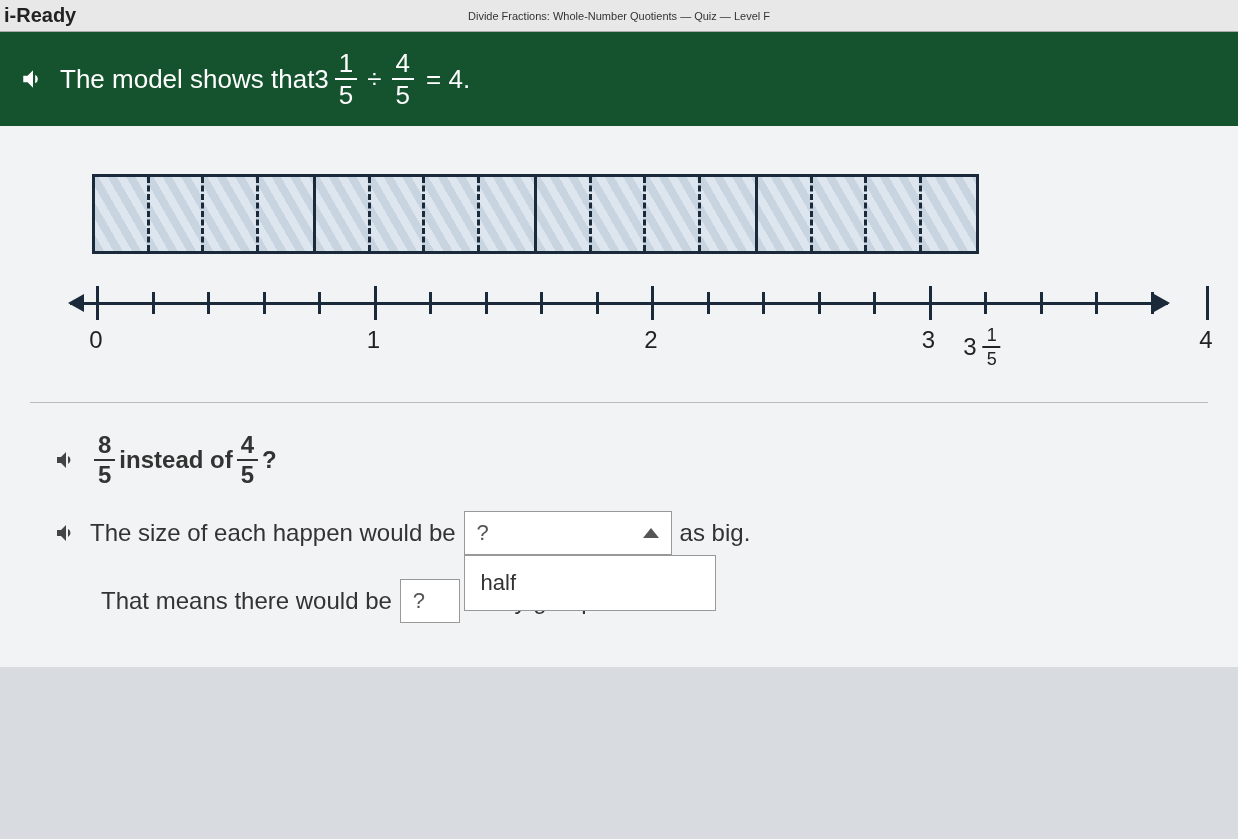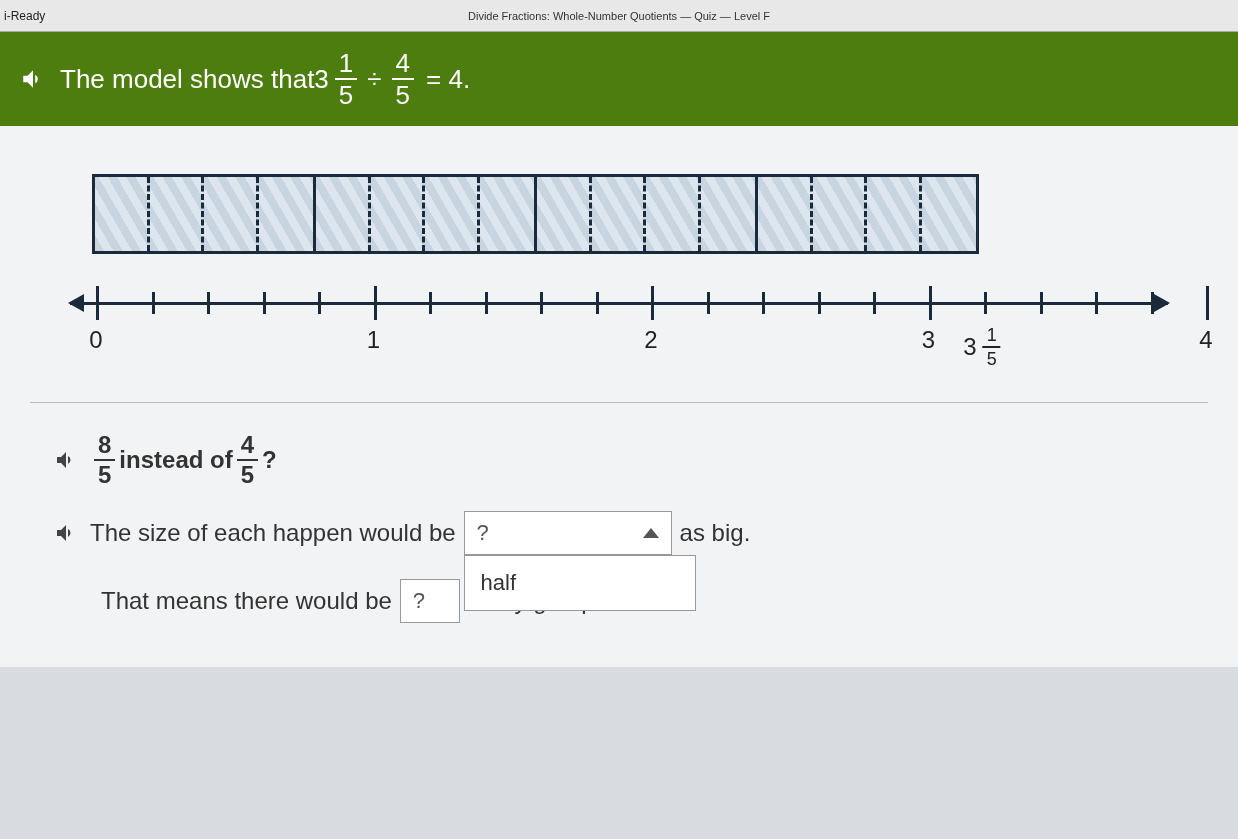--- a/index.html
+++ b/index.html
@@ -12,34 +12,34 @@
     }
     .header-bar {
       background: #e8e8e8;
       height: 32px;
       display: flex;
       align-items: center;
       border-bottom: 1px solid #aaa;
       position: relative;
     }
     .brand {
-      font-weight: normal;
-      font-size: 12px;
+      font-weight: bold;
+      font-size: 20px;
       color: #222;
       padding-left: 4px;
     }
     .breadcrumb {
       position: absolute;
       left: 50%;
       transform: translateX(-50%);
       font-size: 11px;
       color: #333;
     }
     .teal-banner {
-      background: #4d7c0f;
+      background: #14532d;
       color: #fff;
       padding: 18px 20px;
       display: flex;
       align-items: center;
       font-size: 26px;
     }
     .speaker-icon {
       width: 26px;
       height: 26px;
       margin-right: 14px;
@@ -171,21 +171,21 @@
     .caret-up {
       width: 0; height: 0;
       border-left: 8px solid transparent;
       border-right: 8px solid transparent;
       border-bottom: 10px solid #555;
     }
     .dropdown-menu {
       position: absolute;
       top: 44px;
       left: 0;
-      width: 232px;
+      width: 252px;
       background: #fff;
       border: 1px solid #999;
       z-index: 10;
     }
     .dropdown-item {
       padding: 14px 16px;
       font-size: 22px;
       color: #333;
       border-bottom: 1px solid #ddd;
       cursor: pointer;

